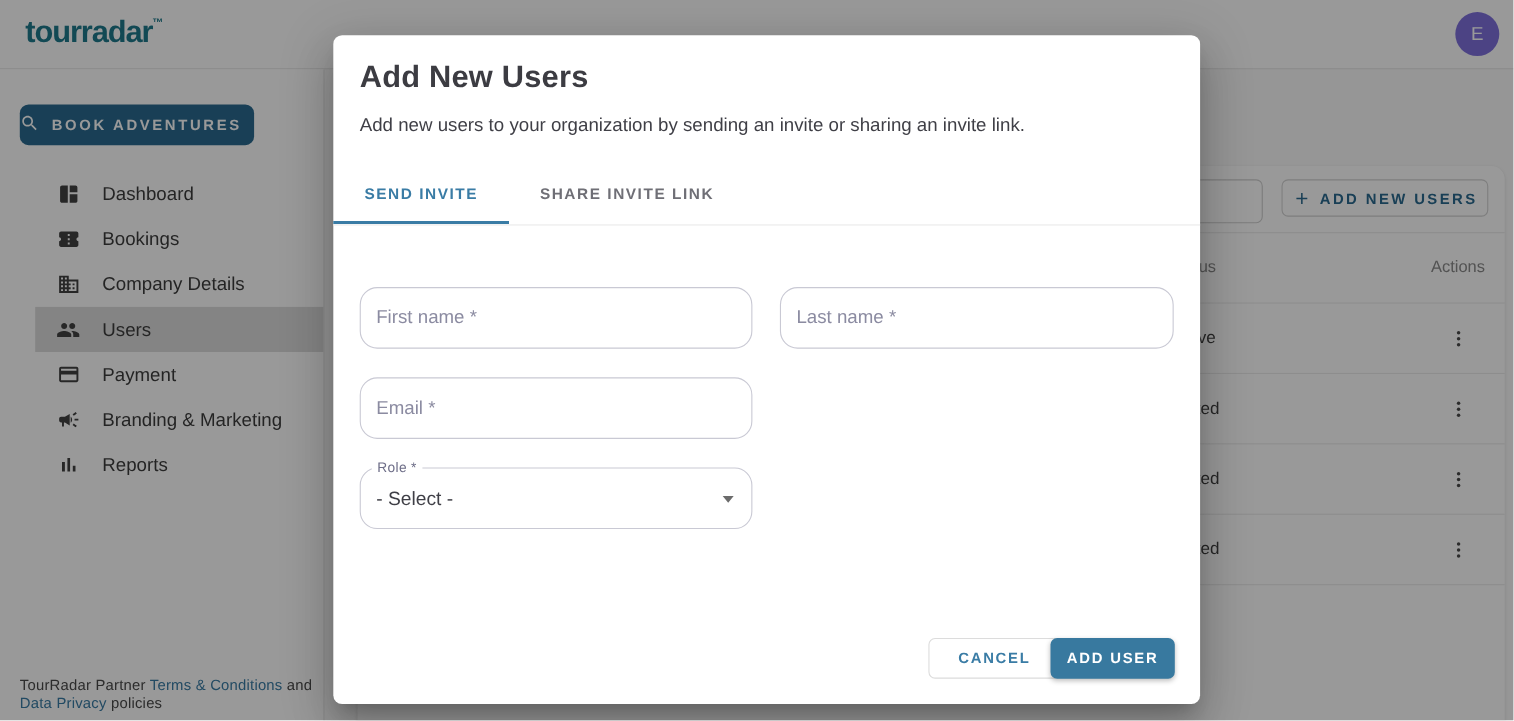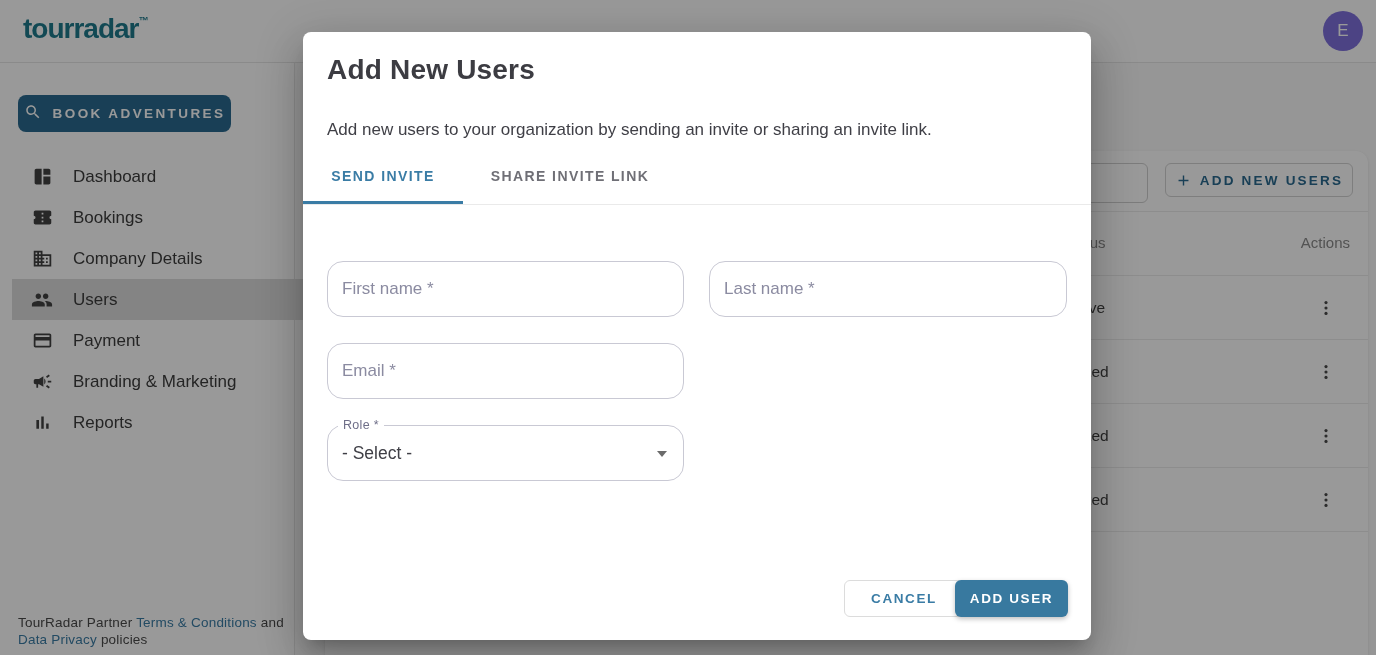--- a/index.html
+++ b/index.html
@@ -17,24 +17,24 @@
   .logo sup { font-size:10px; letter-spacing:0; vertical-align:14px; }
   .avatar { position:absolute; left:1323px; top:11px; width:40px; height:40px;
             border-radius:50%; background:#7f71dd; color:#fff;
             display:flex; align-items:center; justify-content:center;
             font-size:17px; cursor:pointer; }
 
   .sidebar { position:absolute; left:0; top:63px; width:295px; height:592px;
              background:#fff; border-right:1px solid #e6e6e6; z-index:1; }
   .book-btn { position:absolute; left:18px; top:32px; width:213px; height:37px;
               background:#2a6a8f; color:#fff; border:none; border-radius:8px;
-              display:flex; align-items:center; justify-content:center; gap:11px;
+              display:flex; align-items:center; justify-content:flex-start; gap:11px;
               font-family:inherit; font-size:13.5px; font-weight:bold;
               letter-spacing:2.4px; cursor:pointer; }
-  .nav { position:absolute; left:12px; top:93px; width:100%; }
+  .nav { position:absolute; left:0; top:93px; width:100%;padding-left:32px; }
   .nav-item { height:41px; display:flex; align-items:center;
               padding-left:18px; gap:19px; cursor:pointer; }
   .nav-item.selected { background:#dcdcdc; }
   .nav-item .nicon { width:24px; height:24px; display:flex; align-items:center; justify-content:center; color:#424242; }
   .nav-item .nlabel { font-size:17px; color:#3d3d3d; }
 
   .side-footer { position:absolute; left:18px; bottom:7px; width:268px;
                  font-size:13.5px; line-height:16.5px; color:#4a4a4a; letter-spacing:0.2px; }
   .side-footer a { color:#3a7ca5; text-decoration:none; cursor:pointer; }
 
@@ -63,21 +63,21 @@
   
   .backdrop { position:absolute; inset:0; background:rgba(0,0,0,0.40); z-index:10; }
 
   
   .modal { position:absolute; left:303px; top:32px; width:788px; height:608px;
            background:#fff; border-radius:8px; z-index:20;
            box-shadow:0 11px 15px -7px rgba(0,0,0,.2), 0 24px 38px 3px rgba(0,0,0,.14),
                       0 9px 46px 8px rgba(0,0,0,.12); }
   .modal-title { position:absolute; left:24px; top:22px; font-size:28px;
                  font-weight:600; color:#3c3c42; letter-spacing:0.2px; }
-  .modal-subtitle { position:absolute; left:24px; top:72px; font-size:17px; color:#3f3f46;margin-top:16px; }
+  .modal-subtitle { position:absolute; left:24px; top:72px; font-size:17px; color:#3f3f46; }
   .tabs { position:absolute; left:0; top:115px; width:100%; height:58px;
           border-bottom:1px solid #eaeaea; display:flex; }
   .tab { display:flex; align-items:center; justify-content:center;
          font-size:14px; font-weight:bold; letter-spacing:1.4px;
          color:#6f6f76; cursor:pointer; }
   .tab-1 { width:160px; }
   .tab-2 { width:214px; }
   .tab.active { color:#3a7ca5; box-shadow:inset 0 -3px 0 #3a7ca5; }
 
   .field { position:absolute; height:56px; border:1px solid #c9c9d4; border-radius:16px; background:#fff; }

